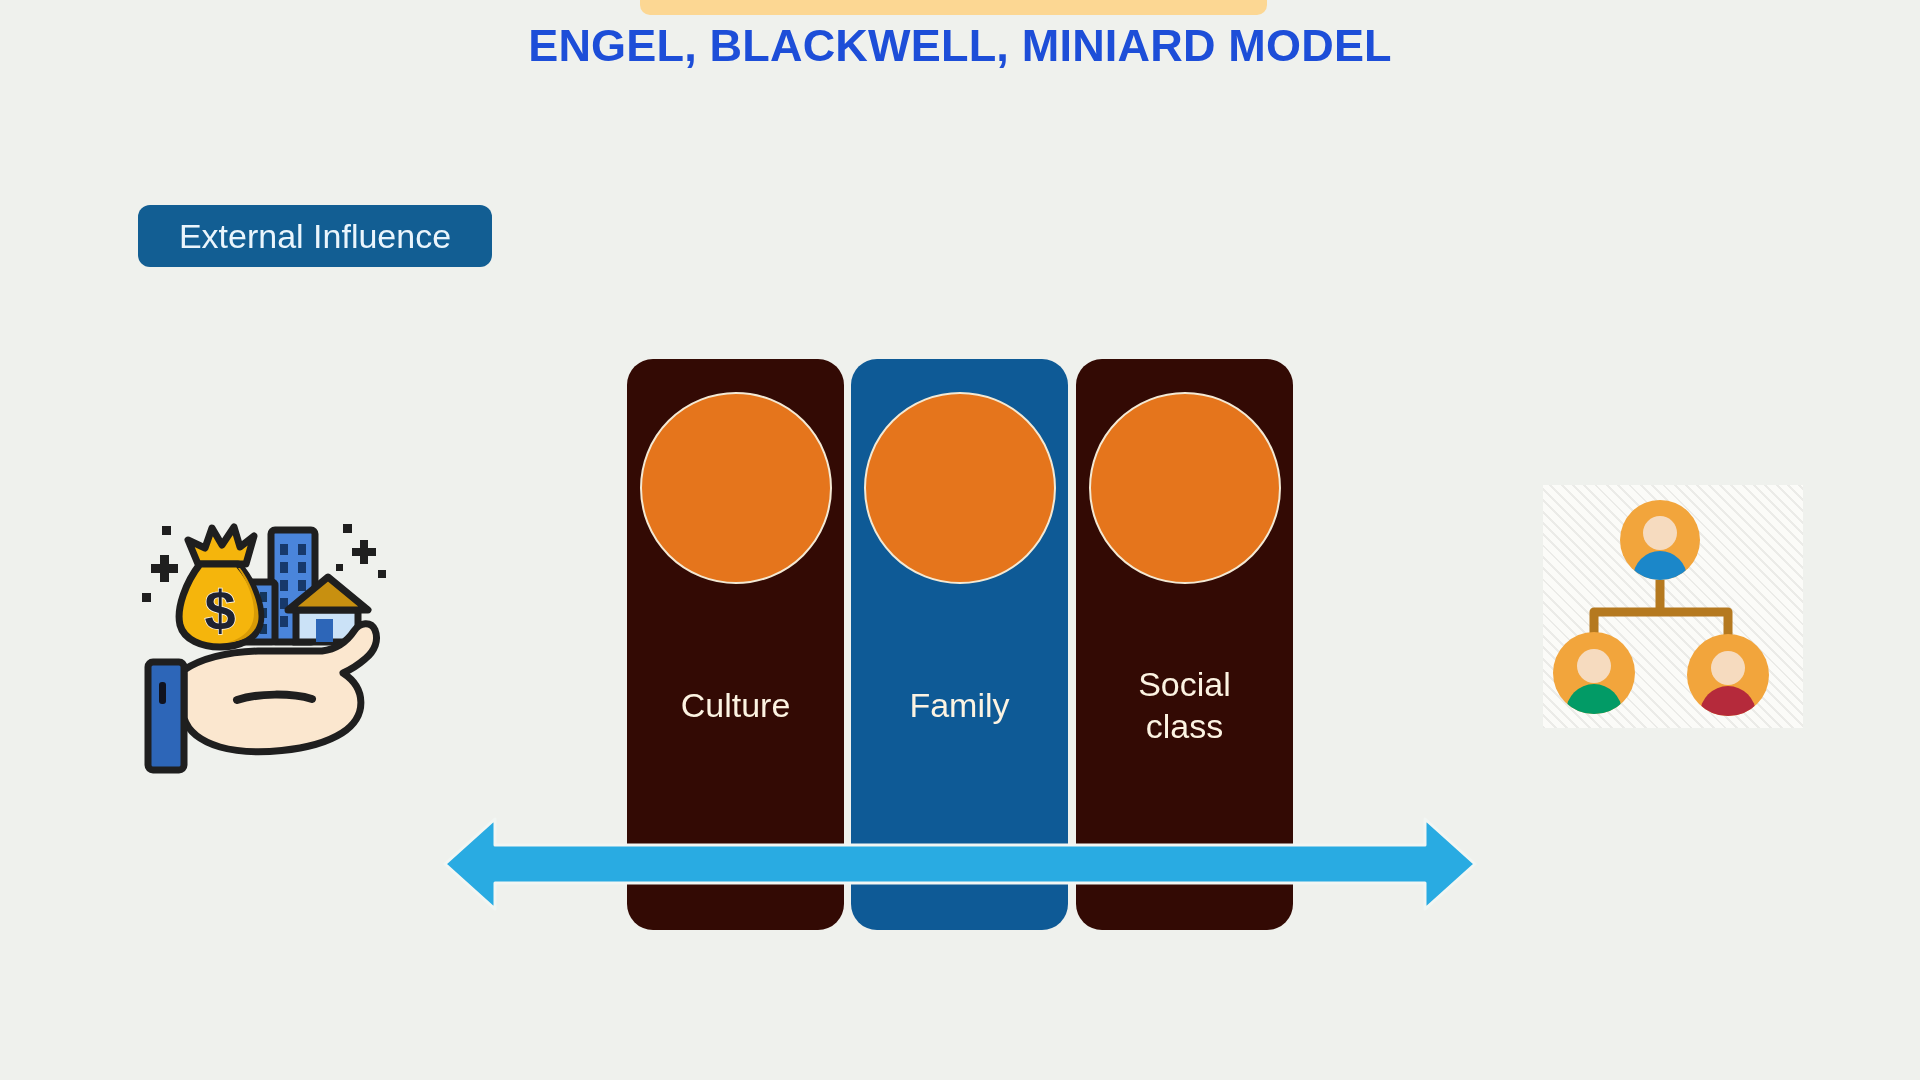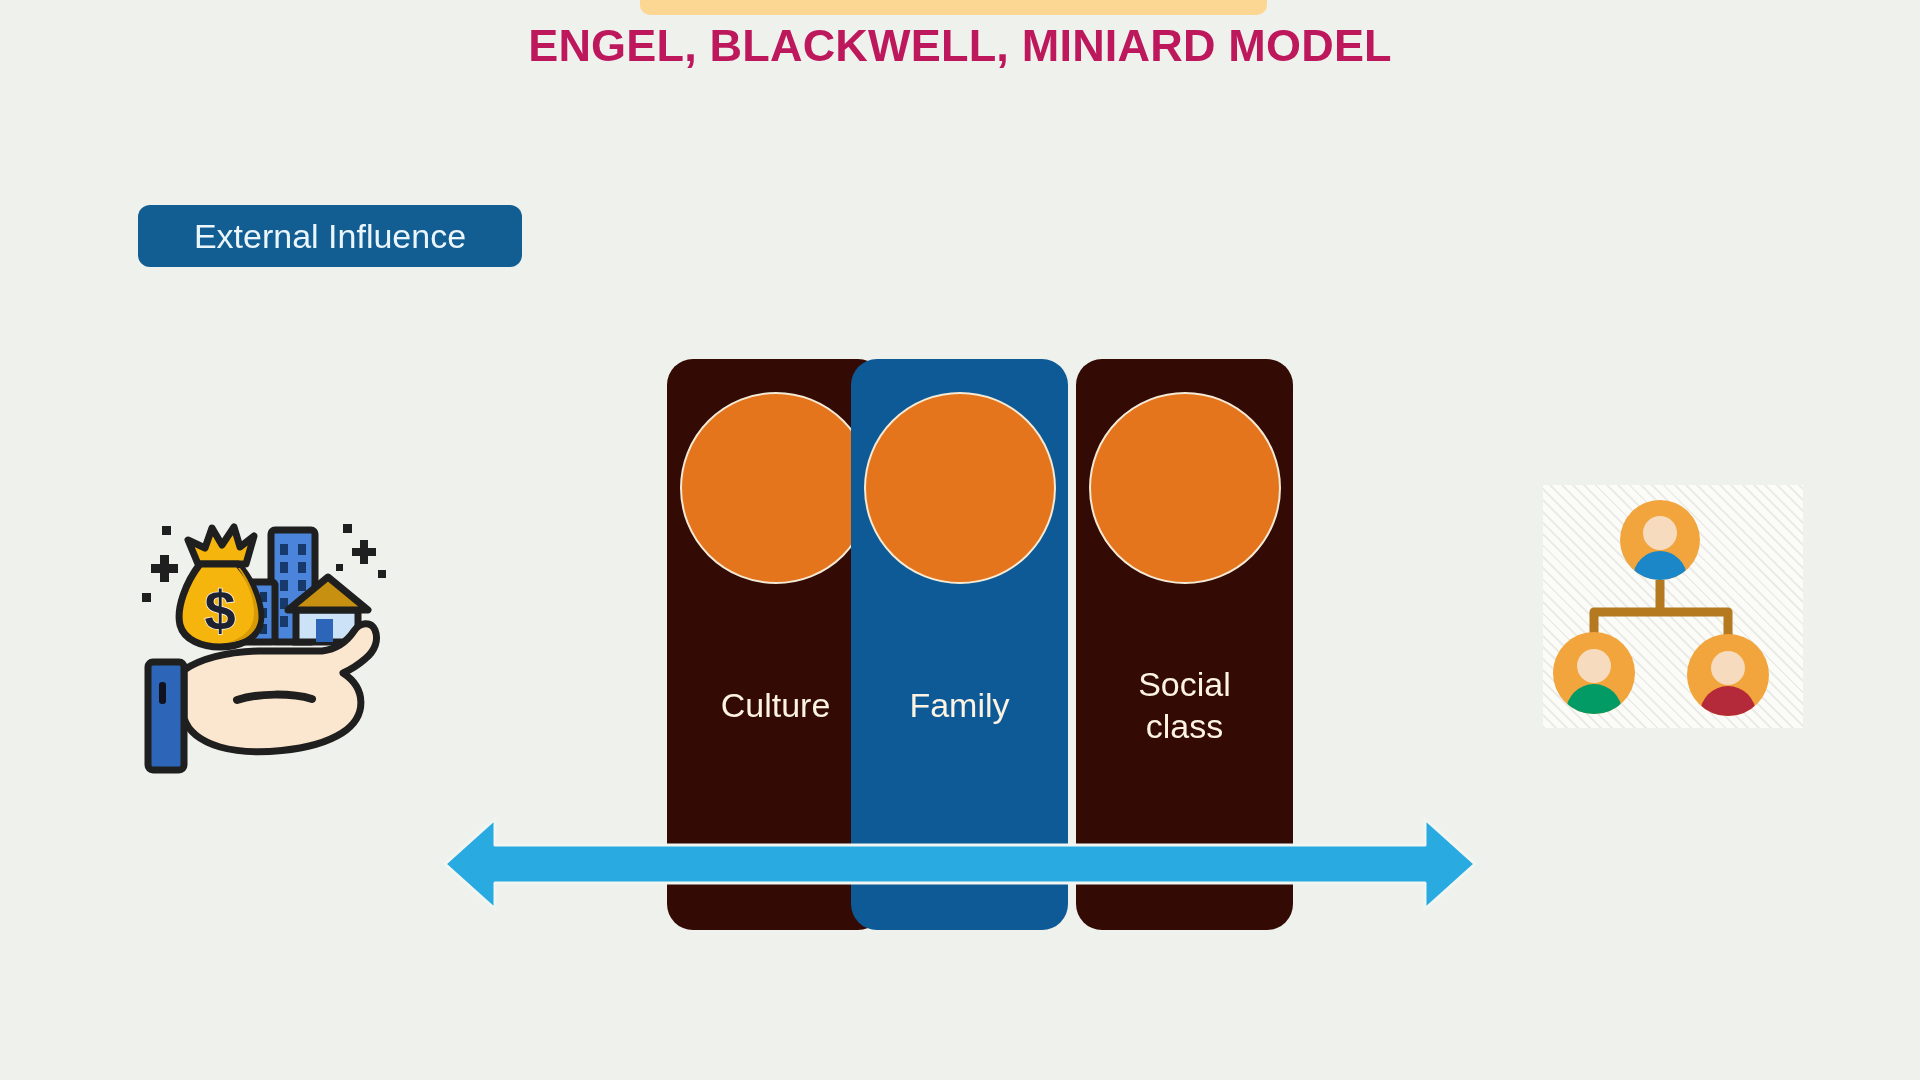--- a/index.html
+++ b/index.html
@@ -7,25 +7,25 @@
   #slide {
     position:relative; width:1920px; height:1080px;
     background:#EFF1ED; overflow:hidden;
   }
   .top-bar {
     position:absolute; left:640px; top:0; width:627px; height:15px;
     border-radius:0 0 10px 10px; background:#FCD793;
   }
   .title {
     position:absolute; left:0; top:20px; width:1920px;
-    text-align:center; font-size:45px; font-weight:700; color:#be185d;
+    text-align:center; font-size:45px; font-weight:700; color:#1d4ed8;
     letter-spacing:0.2px; white-space:nowrap;
   }
   .badge {
-    position:absolute; left:138px; top:205px; width:384px; height:62px;
+    position:absolute; left:138px; top:205px; width:354px; height:62px;
     border-radius:12px; display:flex; align-items:center; justify-content:center;
     color:#EAF5FC; font-size:34px;
   }
   .card {
     position:absolute; top:359px; width:217px; height:571px;
     border-radius:26px;
   }
   .card .circle {
     position:absolute; top:33px; left:50%; transform:translateX(-50%);
     width:192px; height:192px; border-radius:50%;
@@ -53,21 +53,21 @@
 
   <div class="top-bar" style="background-color: rgb(252, 215, 147);"></div>
 
   <div class="title">ENGEL, BLACKWELL, MINIARD MODEL</div>
 
   <div class="badge" style="background-color: rgb(18, 94, 147);">
     <span>External Influence</span>
   </div>
 
 
-  <div class="card" style="left: 627px; background-color: rgb(51, 10, 4); margin-left: 40px;">
+  <div class="card" style="left: 627px; background-color: rgb(51, 10, 4);">
     <div class="circle" style="background-color: rgb(229, 117, 28);"></div>
     <div class="label">Culture</div>
   </div>
 
   <div class="card" style="left: 851px; background-color: rgb(14, 90, 150);">
     <div class="circle" style="background-color: rgb(229, 117, 28);"></div>
     <div class="label">Family</div>
   </div>
 
   <div class="card" style="left: 1076px; background-color: rgb(51, 10, 4);">

